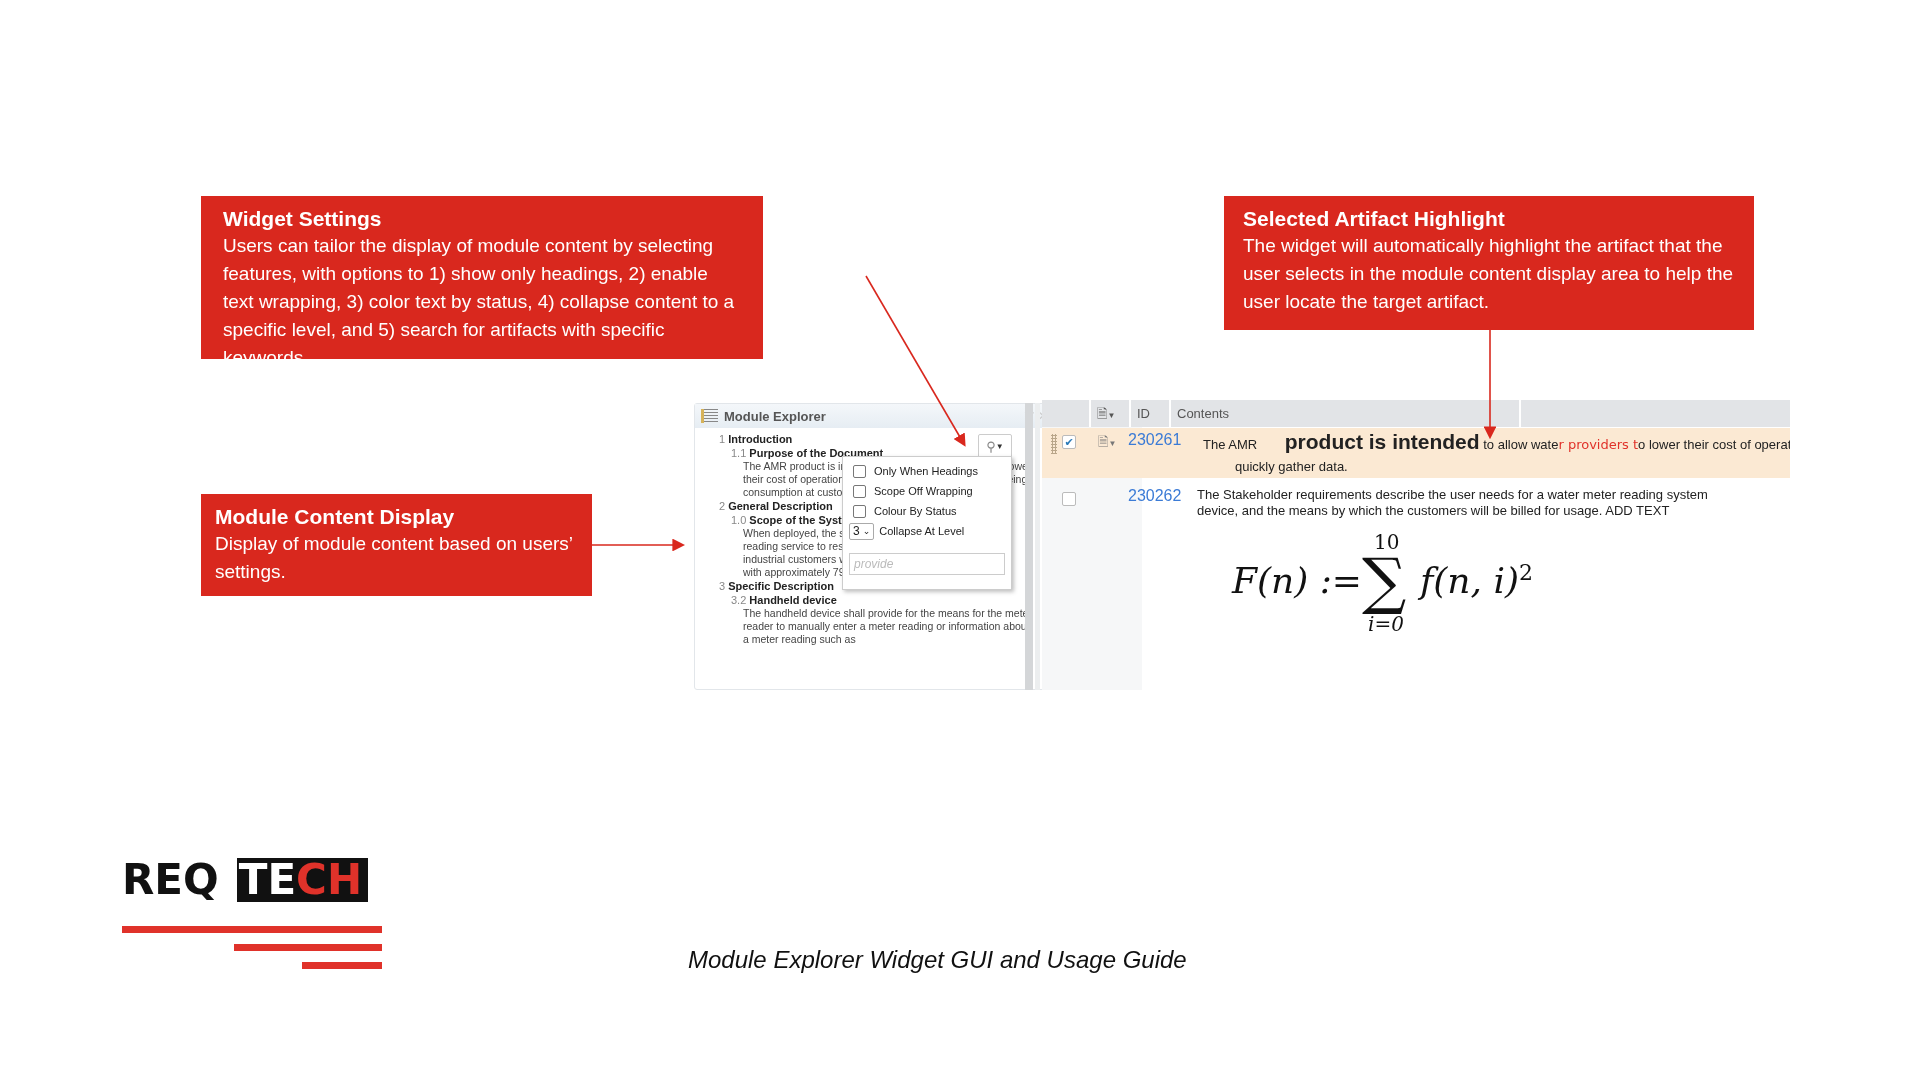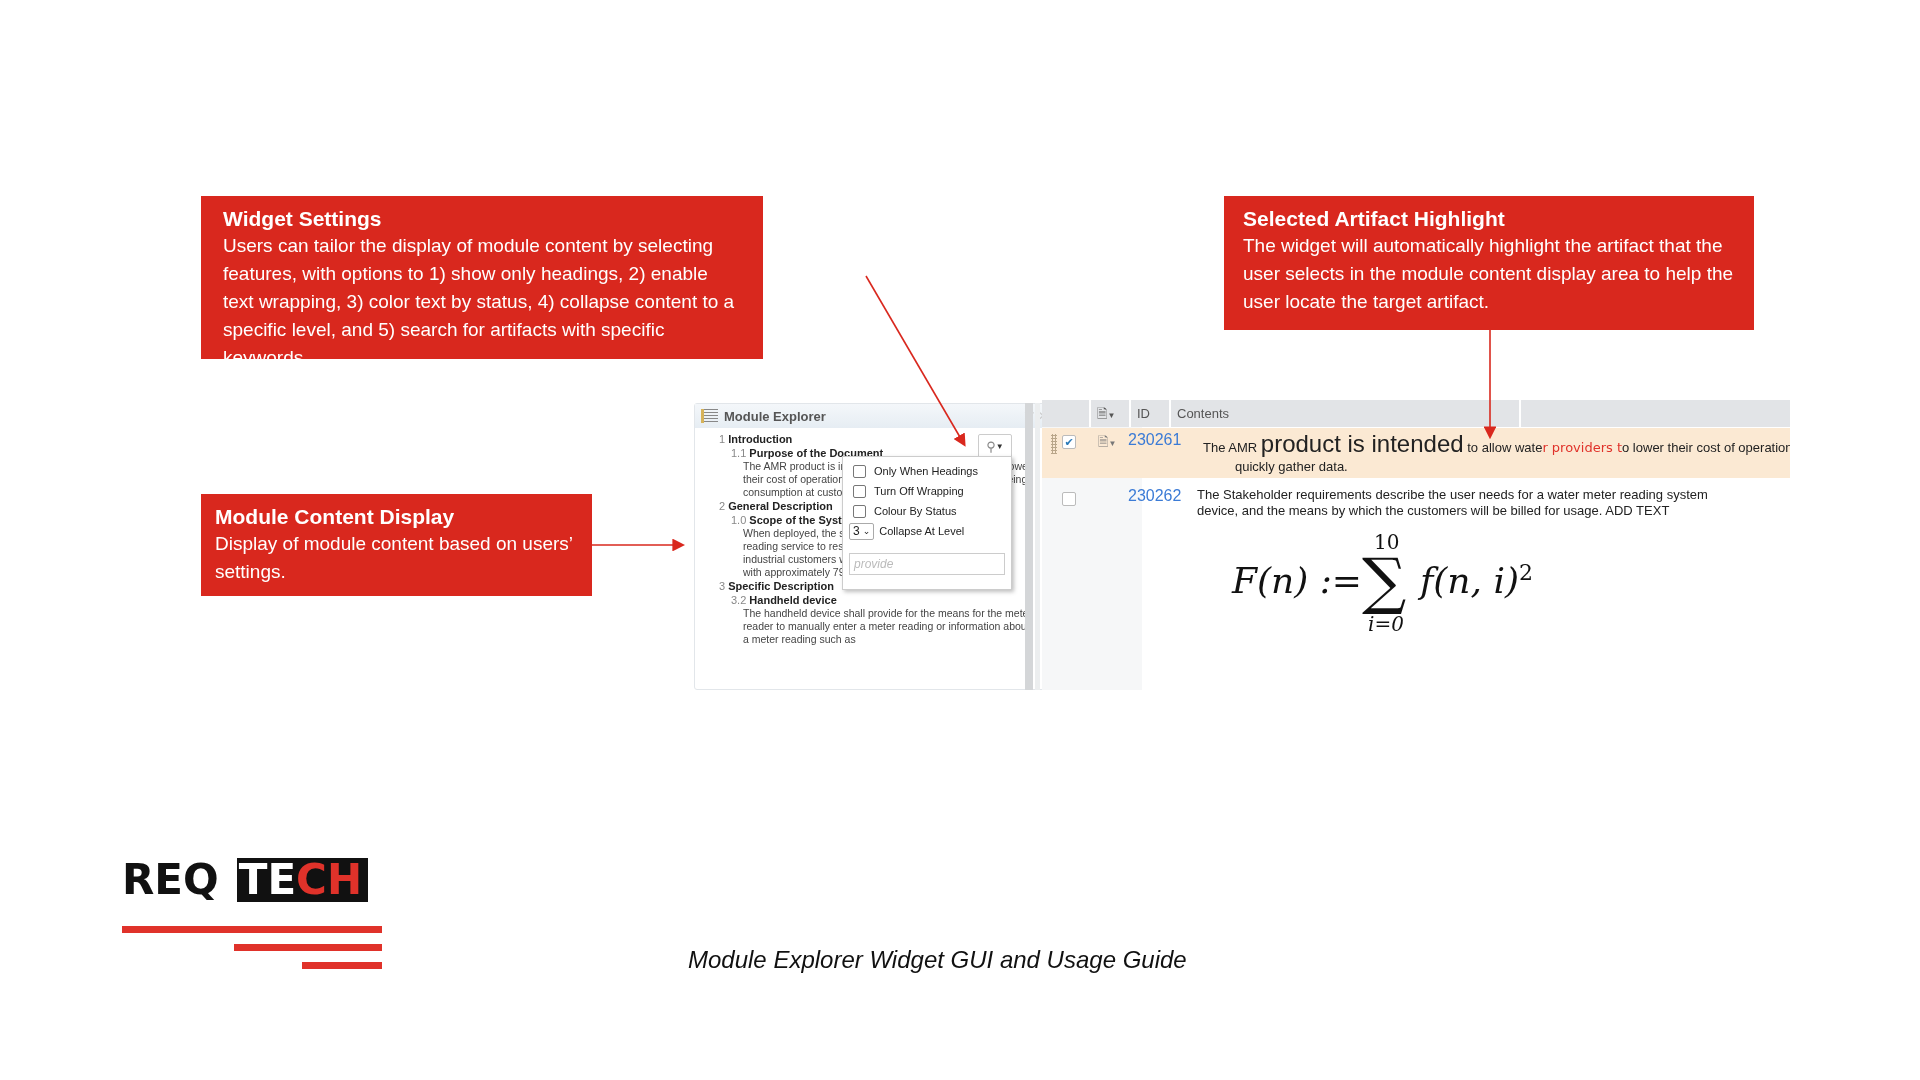--- a/index.html
+++ b/index.html
@@ -44,21 +44,21 @@
 
   
   .grid { position:absolute; left:1042px; top:400px; width:748px; height:290px; background:#fff; font-size:13px; }
   .grid-head { position:absolute; left:0; top:0; width:748px; height:27px; background:#e2e4e7; }
   .gh-col { position:absolute; top:0; height:27px; line-height:27px; color:#555; border-right:2px solid #fff; box-sizing:border-box; padding-left:6px; }
   .grid-leftstrip { position:absolute; left:0; top:27px; width:100px; height:263px; background:#f6f7f8; }
   .row1 { position:absolute; left:0; top:28px; width:748px; height:50px; background:#fbe9d3; }
   .row-check { position:absolute; width:14px; height:14px; border:1px solid #bbb; border-radius:2px; background:#fff; box-sizing:border-box; font-size:11px; color:#2a7ab8; text-align:center; line-height:12px; }
   .id-link { position:absolute; color:#3b7bd6; font-size:16px; }
   .row-text { position:absolute; font-size:13px; color:#222; white-space:nowrap; overflow:hidden; }
-  .big { font-size:24px; font-weight:normal; }
+  .big { font-size:21px; font-weight:bold;margin-left:24px; }
   .red { color:#e0322a; font-family:"DejaVu Sans", sans-serif; }
   .grip { position:absolute; left:9px; top:33px; width:6px; height:20px;
           background-image:radial-gradient(#b9a68a 1px, transparent 1.2px); background-size:3px 3px; }
   .doc-icon { position:absolute; color:#777; font-size:13px; }
 
   .formula { position:absolute; left:1232px; top:530px; font-family:"DejaVu Serif", serif; color:#111; }
   .formula .f-main { position:absolute; left:0; top:30px; font-size:36px; font-style:italic; white-space:nowrap; }
   .formula .f-sigma { position:absolute; left:130px; top:14px; font-size:62px; font-style:normal; }
   .formula .f-up { position:absolute; left:142px; top:0px; font-size:20px; }
   .formula .f-low { position:absolute; left:136px; top:82px; font-size:20px; font-style:italic; }
@@ -120,21 +120,21 @@
     <span style="font-size:8px;color:#333;">▼</span>
 </div>
 
 <div class="popup">
   <div class="opt">
     <span class="cbx"></span>
     <span>Only When Headings</span>
   </div>
   <div class="opt">
     <span class="cbx"></span>
-    <span>Turn Off Wrapping</span>
+    <span>Scope Off Wrapping</span>
   </div>
   <div class="opt">
     <span class="cbx"></span>
     <span>Colour By Status</span>
   </div>
   <div class="opt">
     <span class="sel">
         <span>3</span>
         <span style="font-size:9px;margin-left:3px;">⌄</span>
       </span>

